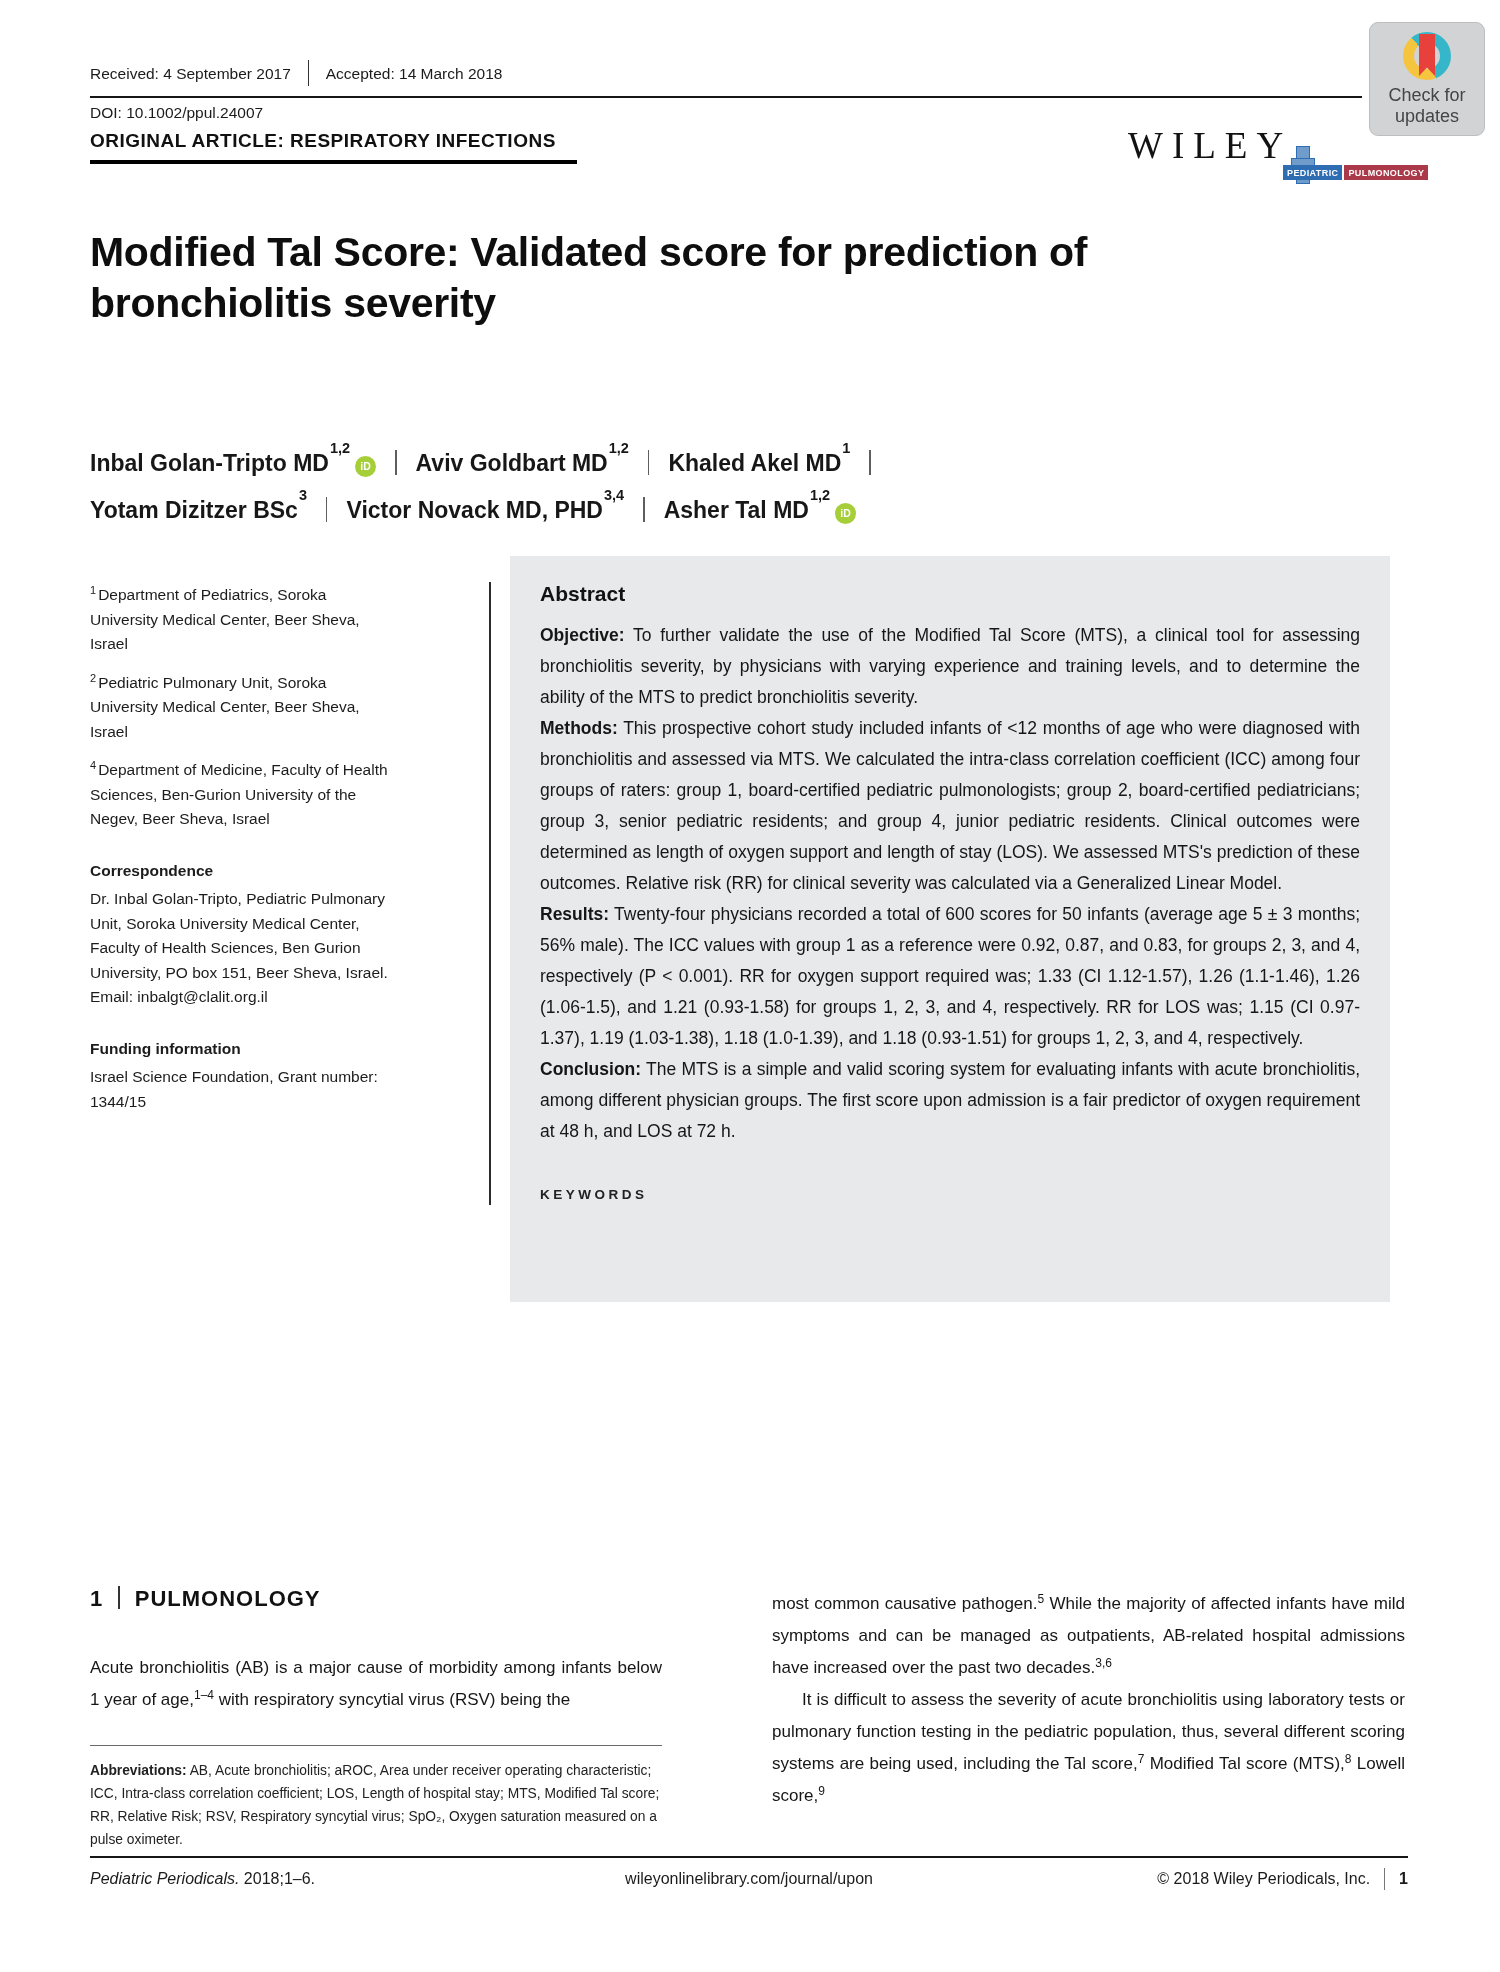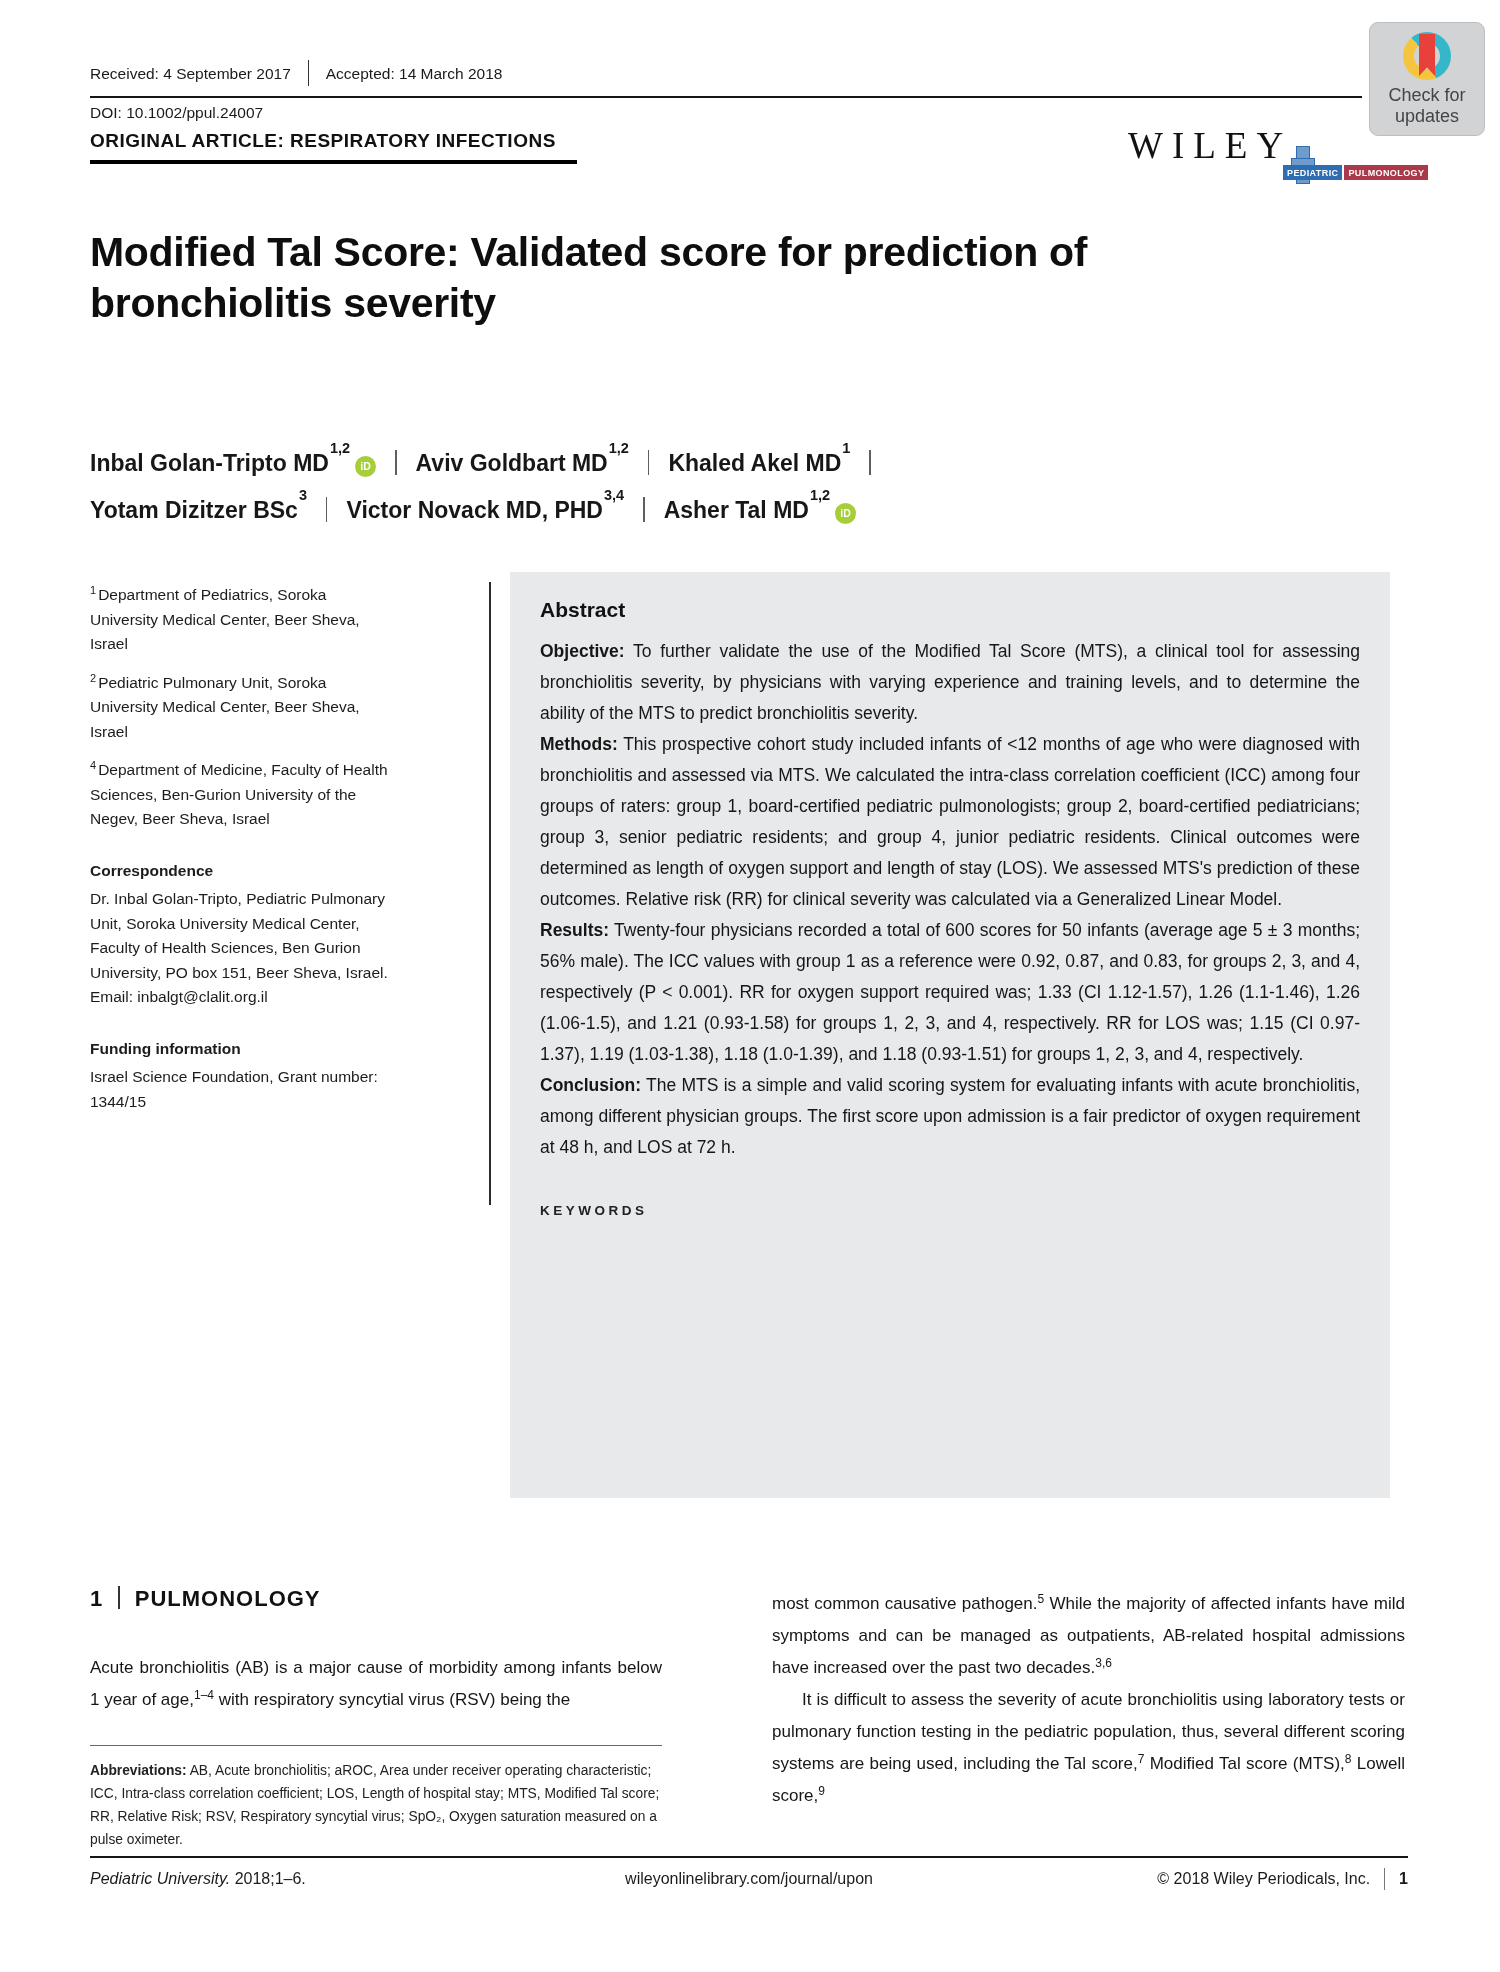--- a/index.html
+++ b/index.html
@@ -51,21 +51,21 @@
   .left-col{position:absolute;left:90px;top:582px;width:302px;font-size:15.5px;line-height:1.58;color:#1c1c1c;}
   .left-col p{margin:0 0 13px 0;}
   .left-col sup{font-size:11px;margin-right:2px;}
   .lc-head{font-weight:700;margin:27px 0 4px 0;}
   .lc-body{margin:0;}
 
   
   .v-divider{position:absolute;left:489px;top:582px;width:1.5px;height:623px;background:#2c2c2c;}
 
   
-  .abstract-box{position:absolute;left:510px;top:572px;width:880px;height:926px;background:#e8e9ea;
+  .abstract-box{position:absolute;left:510px;top:556px;width:880px;height:746px;background:#e8e9ea;
     box-sizing:border-box;padding:26px 30px 0 30px;}
   .abstract-head{font-size:21px;font-weight:700;margin:0 0 14px 0;color:#121212;}
   .abstract-box p{margin:0;font-size:17.5px;line-height:31px;text-align:justify;color:#161616;}
   .lbl{font-weight:700;}
   .kw-block{margin-top:40px;}
   .kw-head{font-size:13.5px;font-weight:700;letter-spacing:3.5px;color:#222;}
   .kw{font-size:15px;margin-top:12px;color:#1c1c1c;}
 
   
   .intro-head{position:absolute;left:90px;top:1586px;font-size:22px;font-weight:700;letter-spacing:1px;color:#111;}
@@ -171,21 +171,21 @@
   </div>
 
   <div class="fn-rule"></div>
   <div class="footnote">
     <span class="lbl">Abbreviations:</span><span> AB, Acute bronchiolitis; aROC, Area under receiver operating characteristic; ICC, Intra-class correlation coefficient; LOS, Length of hospital stay; MTS, Modified Tal score; RR, Relative Risk; RSV, Respiratory syncytial virus; SpO₂, Oxygen saturation measured on a pulse oximeter.</span>
   </div>
 
   <div class="footer-rule"></div>
   <div class="footer">
     <div class="f-left">
-      <span class="jname">Pediatric University.</span><span> 2018;1–6.</span>
+      <span class="jname">Pediatric Periodicals.</span><span> 2018;1–6.</span>
     </div>
     <div class="f-center">wileyonlinelibrary.com/journal/upon</div>
     <div class="f-right">
       <span>© 2018 Wiley Periodicals, Inc.</span><span class="f-sep"></span><span class="f-page">1</span>
     </div>
   </div>
 
 </div>
 
 </body></html>

